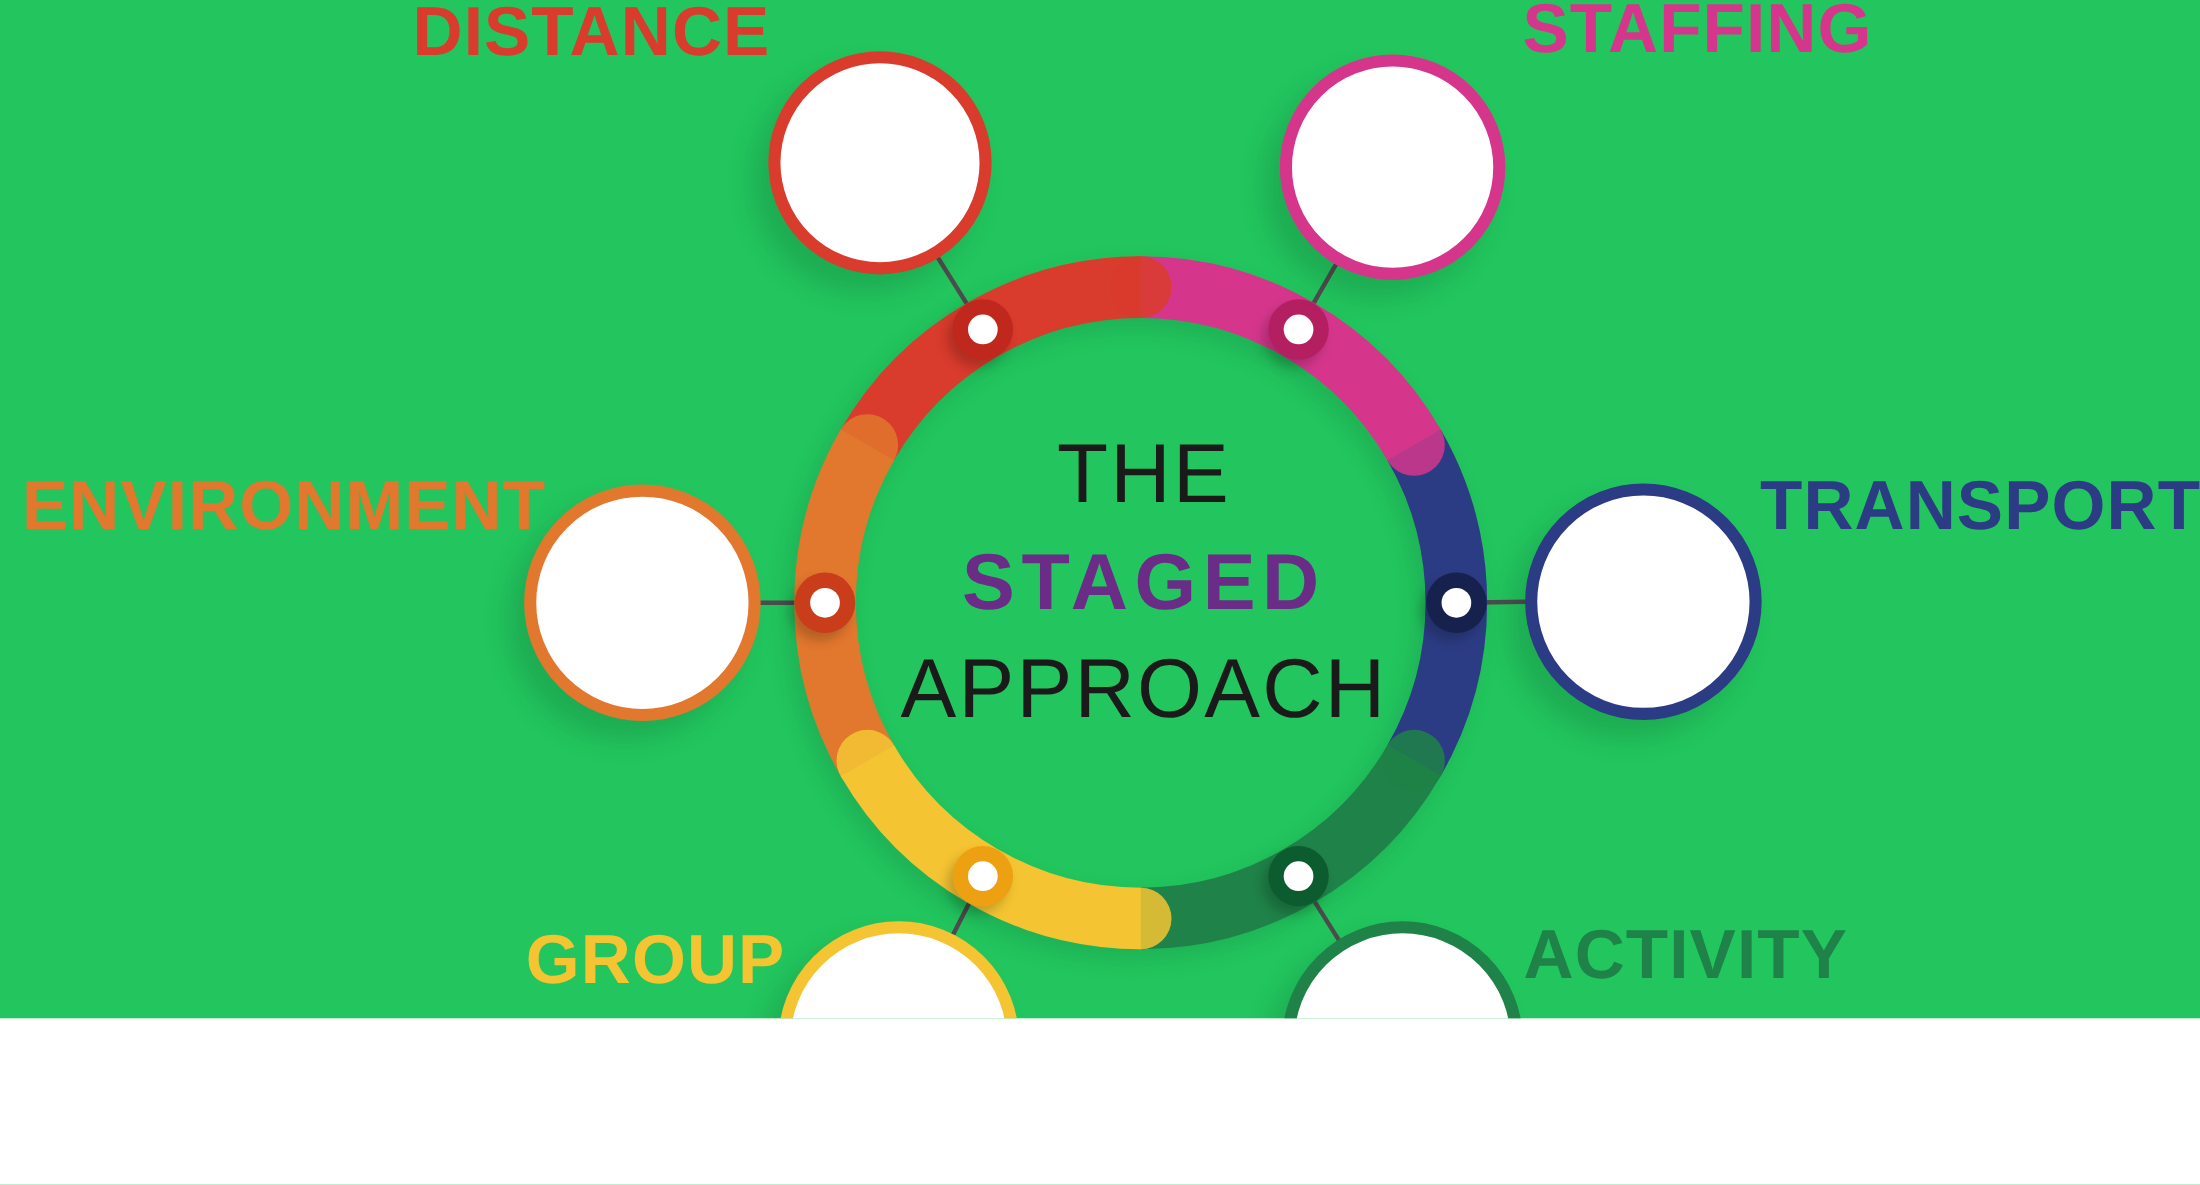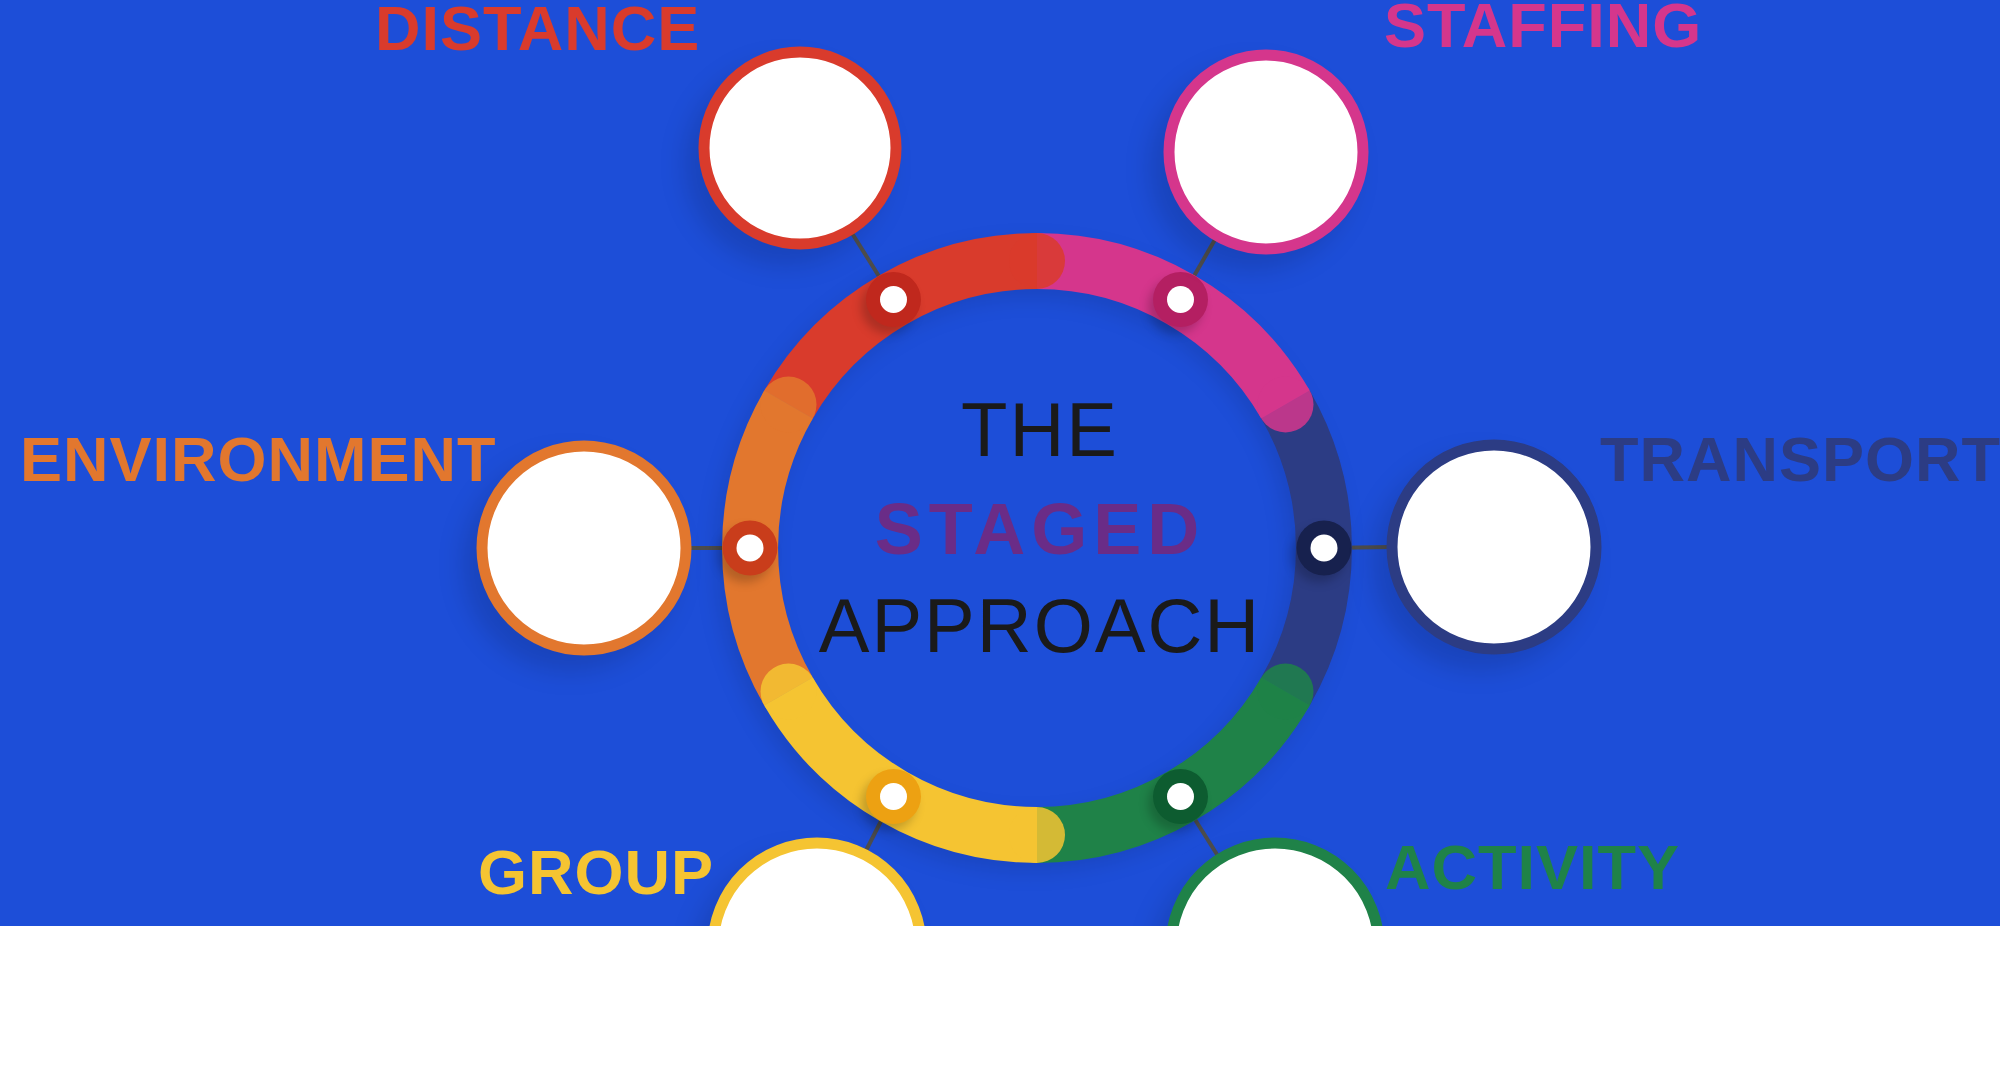--- a/index.html
+++ b/index.html
@@ -1,16 +1,16 @@
 <!DOCTYPE html>
 <html><head>
 <meta charset="utf-8">
 <style>
   html,body{margin:0;padding:0;background:#ffffff;}
-  .stage{position:relative;width:2000px;height:926px;background:#1d4ed8;overflow:hidden;
+  .stage{position:relative;width:2000px;height:926px;background:#22c55e;overflow:hidden;
          font-family:"Liberation Sans",sans-serif;}
   svg{position:absolute;left:0;top:0;}
   .node-label{font-family:"Liberation Sans",sans-serif;font-weight:bold;font-size:63px;letter-spacing:1px;}
   .title-thin{font-family:"Liberation Sans",sans-serif;font-weight:400;font-size:76px;letter-spacing:2px;}
   .title-bold{font-family:"Liberation Sans",sans-serif;font-weight:bold;font-size:72px;letter-spacing:6px;}
   .ring-group{filter:drop-shadow(-7px 9px 10px rgba(0,0,0,0.10));}
   .dot-group{filter:drop-shadow(-5px 7px 5px rgba(0,0,0,0.20));}
   .sat-group{filter:drop-shadow(-14px 16px 12px rgba(0,0,0,0.13));}
 </style>
 </head>

